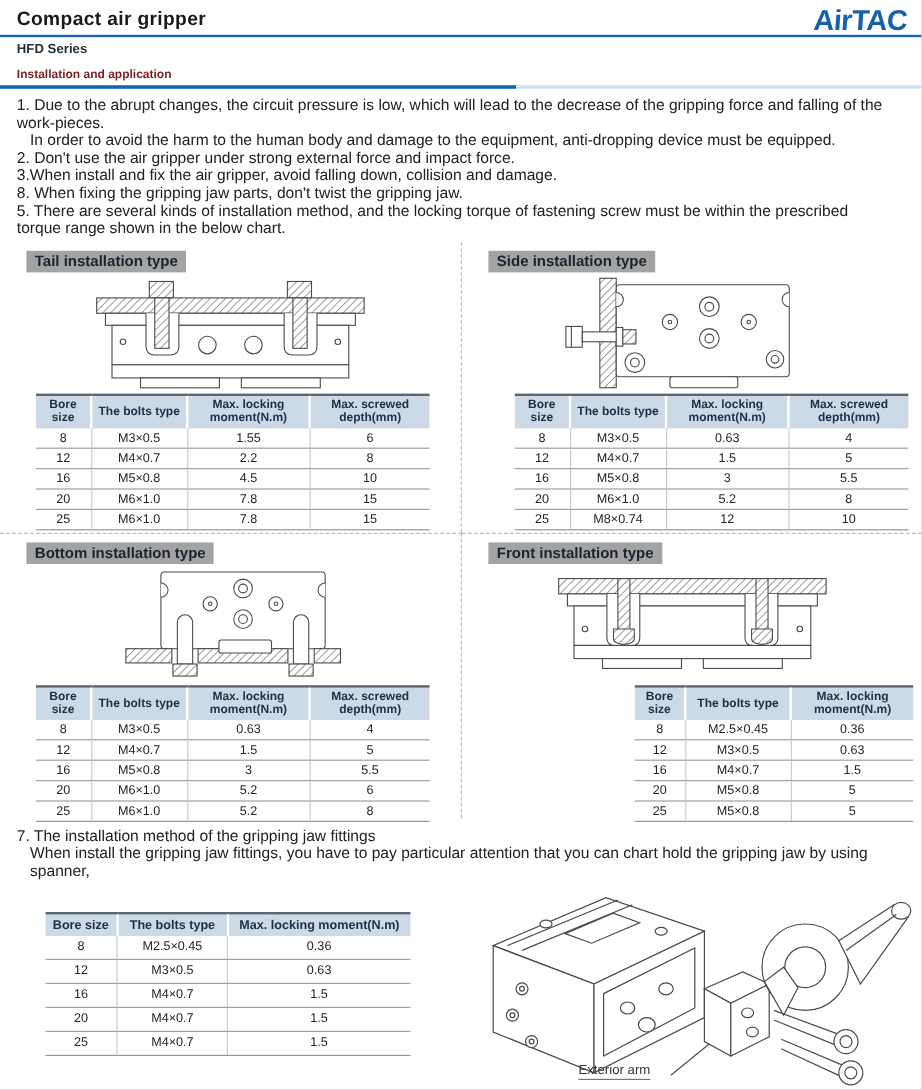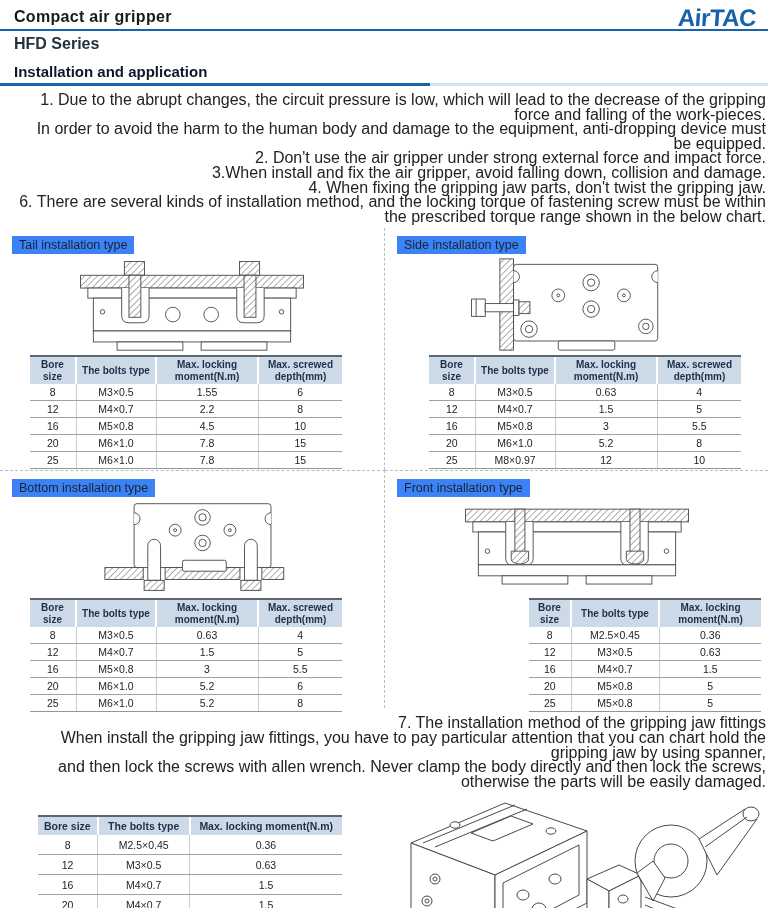--- a/index.html
+++ b/index.html
@@ -4,52 +4,52 @@
 <style>
   * { margin:0; padding:0; box-sizing:border-box; }
   body { background:#888; font-family:"Liberation Sans", sans-serif; }
   .page { width:768px; height:908px; background:#fff; position:relative; overflow:hidden; margin:0 auto; color:#242424; }
 
   
   .hdr { position:relative; padding:8px 14px 0 14px; }
   .hdr-title { font-size:16px; font-weight:bold; color:#1a1a1a; letter-spacing:.3px; }
   .brand { position:absolute; right:12px; top:4px; font-size:24px; font-weight:800; color:#1761ab; letter-spacing:-.5px; transform:skewX(-4deg); }
   .hdr-rule { height:2px; background:#1565ae; margin-top:3px; }
-  .series { font-size:16px; font-weight:bold; color:#23313f; padding:4px 14px 0 14px; }
+  .series { font-size:11px; font-weight:bold; color:#23313f; padding:4px 14px 0 14px; }
 
   
   .sec { margin:10px 0 0 0; }
-  .sec-title { font-size:15px; font-weight:bold; color:#0f172a; padding:0 14px 3px 14px; }
+  .sec-title { font-size:10px; font-weight:bold; color:#7f1d1d; padding:0 14px 3px 14px; }
   .sec-rule { display:flex; height:3px; }
   .sec-rule .dark { width:430px; background:#1565ae; }
   .sec-rule .light { flex:1; background:#cfe3f2; }
 
   
-  .notes { padding:7px 2px 0 14px; font-size:16px; line-height:14.6px; color:#222;text-align:right; }
+  .notes { padding:7px 24px 0 14px; font-size:13px; line-height:14.6px; color:#222; }
   .note-line.cont { padding-left:11px; }
 
   
   .grid { display:grid; grid-template-columns:385px 383px; grid-template-rows:242px 238px; margin-top:4px; }
   .quad { position:relative; padding-top:7px; }
   .quad.bl, .quad.br { border-top:1px dashed #b9bdc2; }
   .quad.tl, .quad.bl { border-right:1px dashed #b9bdc2; }
-  .panel-title { display:inline-block; margin-left:12px; background:#3b82f6; color:#18242f; font-size:12.5px; font-weight:normal; padding:2px 7px; }
+  .panel-title { display:inline-block; margin-left:22px; background:#a3a3a3; color:#18242f; font-size:12.5px; font-weight:bold; padding:2px 7px; }
   .diag { display:block; margin:3px auto 0 auto; }
 
   
   table.spec { border-collapse:collapse; font-size:10.5px; margin-top:3px; }
   .quad.tl table.spec, .quad.bl table.spec { margin-left:30px; }
   .quad.tr table.spec { margin-left:44px; }
   .quad.br table.spec { margin-left:144px; }
   table.spec thead th { background:#ccd9e7; color:#1d3048; font-weight:bold; font-size:10px; line-height:11.5px; padding:2px 3px; border-top:2px solid #5d6570; border-left:2px solid #fff; vertical-align:middle; }
   table.spec thead th:first-child { border-left:none; }
   table.spec td { text-align:center; padding:2px 3px; border-bottom:1px solid #9aa2aa; border-left:1px solid #c9ced4; height:14px; }
   table.spec td:first-child { border-left:none; }
   table.spec tbody tr:last-child td { border-bottom:1.5px solid #8e969e; }
-  .c1{width:46px}.c2{width:80px}.c3{width:102px}.c4{width:84px}
+  .c1{width:46px}.c2{width:80px}.c3{width:102px}.c4{width:100px}
   .f1{width:42px}.f2{width:88px}.f3{width:102px}
 
   
   .note7 { padding-top:8px; }
   .bottom { position:relative; height:186px; }
   table.jaw { border-collapse:collapse; font-size:10.5px; position:absolute; left:38px; top:26px; }
   table.jaw thead th { background:#ccd9e7; color:#1d3048; font-weight:bold; font-size:10.5px; padding:3px 6px; border-top:2px solid #5d6570; border-left:2px solid #fff; white-space:nowrap; }
   table.jaw thead th:first-child { border-left:none; }
   table.jaw td { text-align:center; padding:3.5px 6px; border-bottom:1px solid #9aa2aa; border-left:1px solid #c9ced4; }
   table.jaw td:first-child { border-left:none; }
@@ -86,22 +86,22 @@
         <span class="dark"></span>
         <span class="light"></span>
       </div>
   </div>
 
   <div class="notes">
     <div class="note-line">1. Due to the abrupt changes, the circuit pressure is low, which will lead to the decrease of the gripping force and falling of the work-pieces.</div>
     <div class="note-line cont">In order to avoid the harm to the human body and damage to the equipment, anti-dropping device must be equipped.</div>
     <div class="note-line">2. Don't use the air gripper under strong external force and impact force.</div>
     <div class="note-line">3.When install and fix the air gripper, avoid falling down, collision and damage.</div>
-    <div class="note-line">4. When fixing  the gripping jaw parts, don't twist  the gripping jaw.</div>
-    <div class="note-line">6. There are several kinds of installation method, and the locking torque of fastening screw must be within the prescribed torque range shown in the below chart.</div>
+    <div class="note-line">8. When fixing  the gripping jaw parts, don't twist  the gripping jaw.</div>
+    <div class="note-line">5. There are several kinds of installation method, and the locking torque of fastening screw must be within the prescribed torque range shown in the below chart.</div>
   </div>
 
   <div class="grid">
 
     <div class="quad tl">
       <span class="panel-title">Tail installation type</span>
       <svg class="diag" width="256" height="95" viewBox="0 0 280 104">
         <g fill="#fff" stroke="#4a4a4a" stroke-width="1">
           <rect x="66" y="5" width="22" height="15" fill="url(#hatch)"></rect>
           <rect x="192" y="5" width="22" height="15" fill="url(#hatch)"></rect>
@@ -222,21 +222,21 @@
               <td>5.5</td>
             </tr>
           <tr>
               <td>20</td>
               <td>M6×1.0</td>
               <td>5.2</td>
               <td>8</td>
             </tr>
           <tr>
               <td>25</td>
-              <td>M8×0.97</td>
+              <td>M8×0.74</td>
               <td>12</td>
               <td>10</td>
             </tr>
         </tbody>
       </table>
     </div>
 
     <div class="quad bl">
       <span class="panel-title">Bottom installation type</span>
       <svg class="diag" width="219" height="95" viewBox="0 0 240 104">
@@ -361,21 +361,20 @@
               <td>5</td>
             </tr>
         </tbody>
       </table>
     </div>
   </div>
 
   <div class="notes note7">
     <div class="note-line">7. The installation method of the gripping jaw fittings</div>
     <div class="note-line cont">When install the gripping jaw fittings, you have to pay particular attention that you can chart hold the gripping jaw by using spanner,</div>
-    <div class="note-line cont">and then lock the screws with allen wrench. Never clamp the body directly and then lock the screws, otherwise the parts  will be easily damaged.</div>
   </div>
 
   <div class="bottom">
     <table class="jaw">
       <thead>
           <tr>
         <th class="j1">Bore size</th>
         <th class="j2">The bolts type</th>
         <th class="j3">Max. locking moment(N.m)</th>
       </tr>

